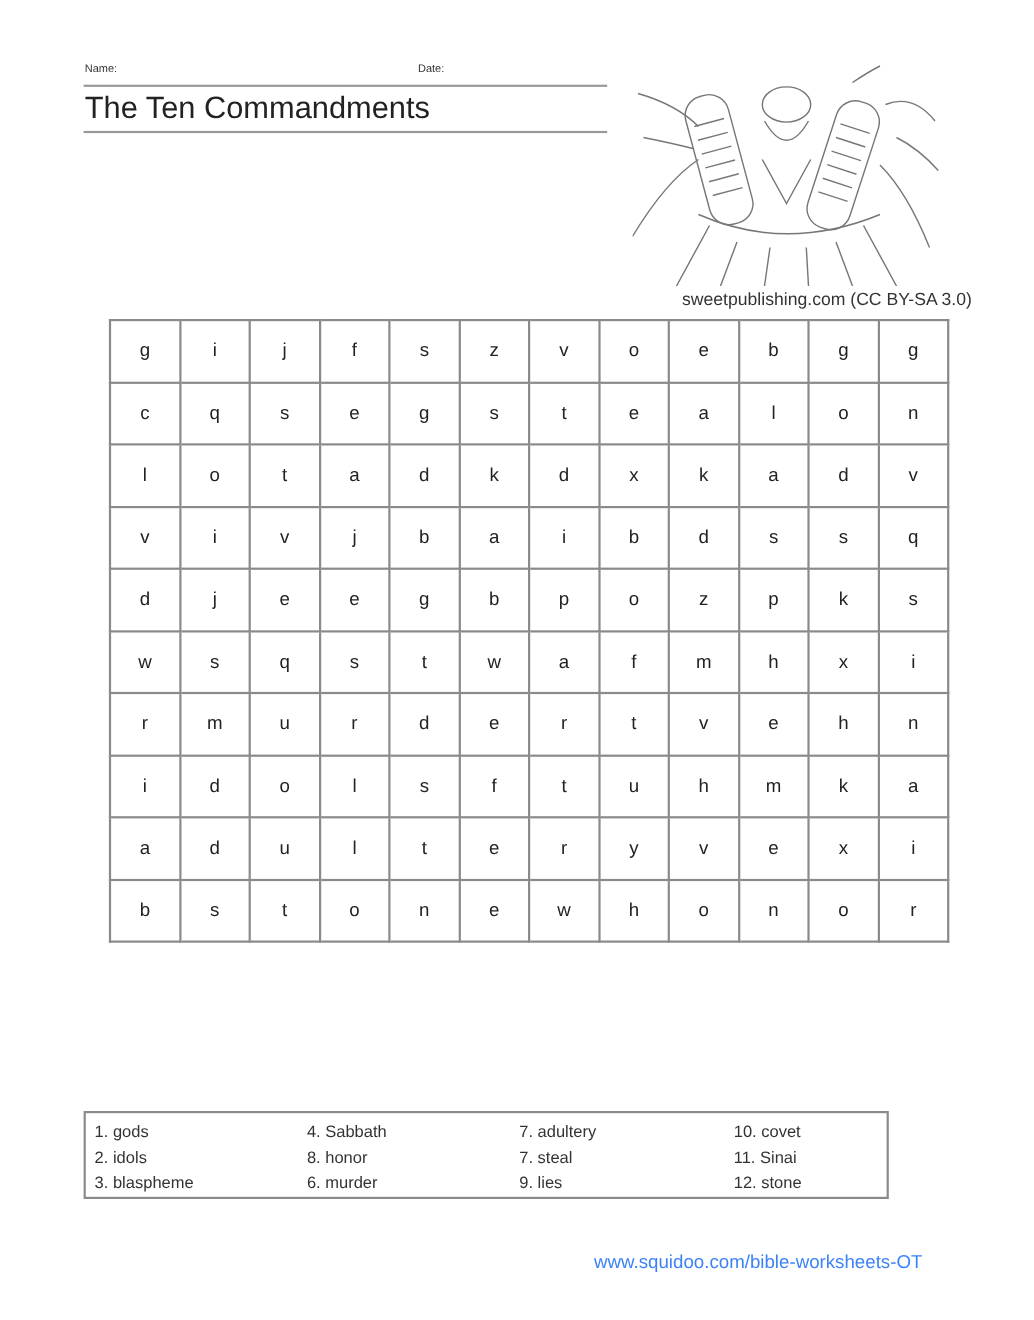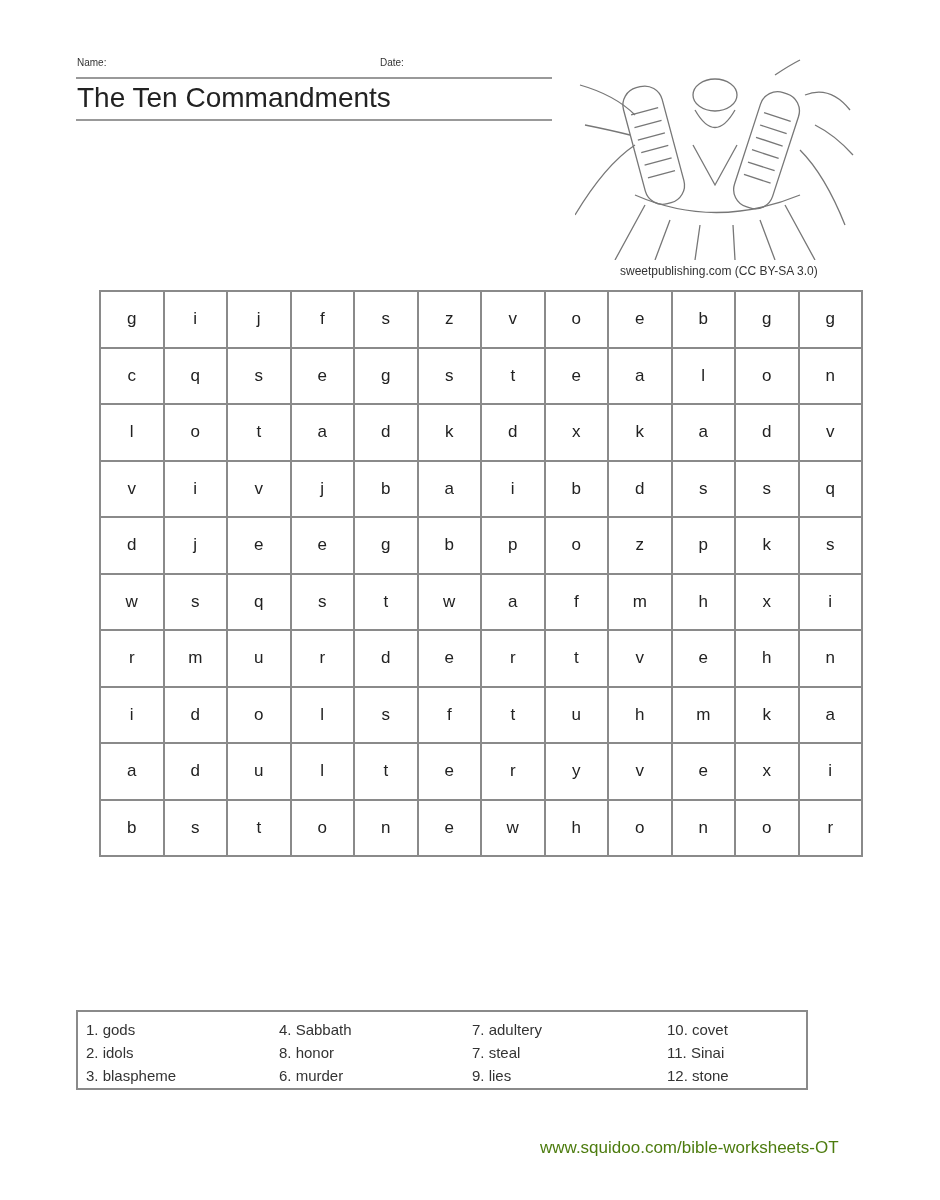--- a/index.html
+++ b/index.html
@@ -1,26 +1,26 @@
 <!DOCTYPE html>
 <html><head>
 <meta charset="utf-8">
 <style>
   html, body { margin: 0; padding: 0; background: #ffffff; }
   body { width: 940px; height: 1200px; position: relative; overflow: hidden; font-family: "Liberation Sans", sans-serif; color: #222; }
   .label { position: absolute; font-size: 10px; color: #333; }
   .hline { position: absolute; height: 2px; background: #999; }
   .title { position: absolute; left: 77px; top: 82px; font-size: 28px; color: #222; }
   .illus { position: absolute; left: 575px; top: 55px; width: 280px; height: 205px; }
-  .attrib { position: absolute; left: 620px; top: 264px; font-size: 12px; color: #333; }
+  .attrib { position: absolute; left: 620px; top: 264px; font-size: 16px; color: #333; }
   table.grid { position: absolute; left: 99px; top: 290px; border-collapse: collapse; }
   table.grid td { width: 61.5px; height: 54.5px; border: 2px solid #8a8a8a; text-align: center; vertical-align: middle; font-size: 17px; color: #222; padding: 0; }
   .wordbox { position: absolute; left: 76px; top: 1010px; width: 732px; height: 80px; border: 2px solid #8a8a8a; box-sizing: border-box; }
   .wordcol { position: absolute; top: 6px; font-size: 15px; line-height: 23px; color: #333; }
-  .footer { position: absolute; left: 540px; top: 1138px; font-size: 17px; color: #4d7c0f; }
+  .footer { position: absolute; left: 540px; top: 1138px; font-size: 17px; color: #3b82f6; }
 </style>
 </head>
 <body>
 
 <div>
 
   <span class="label" style="left:77px; top:57px;">Name:</span>
   <span class="label" style="left:380px; top:57px;">Date:</span>
   <div class="hline" style="left:76px; top:77px; width:476px;"></div>
 

